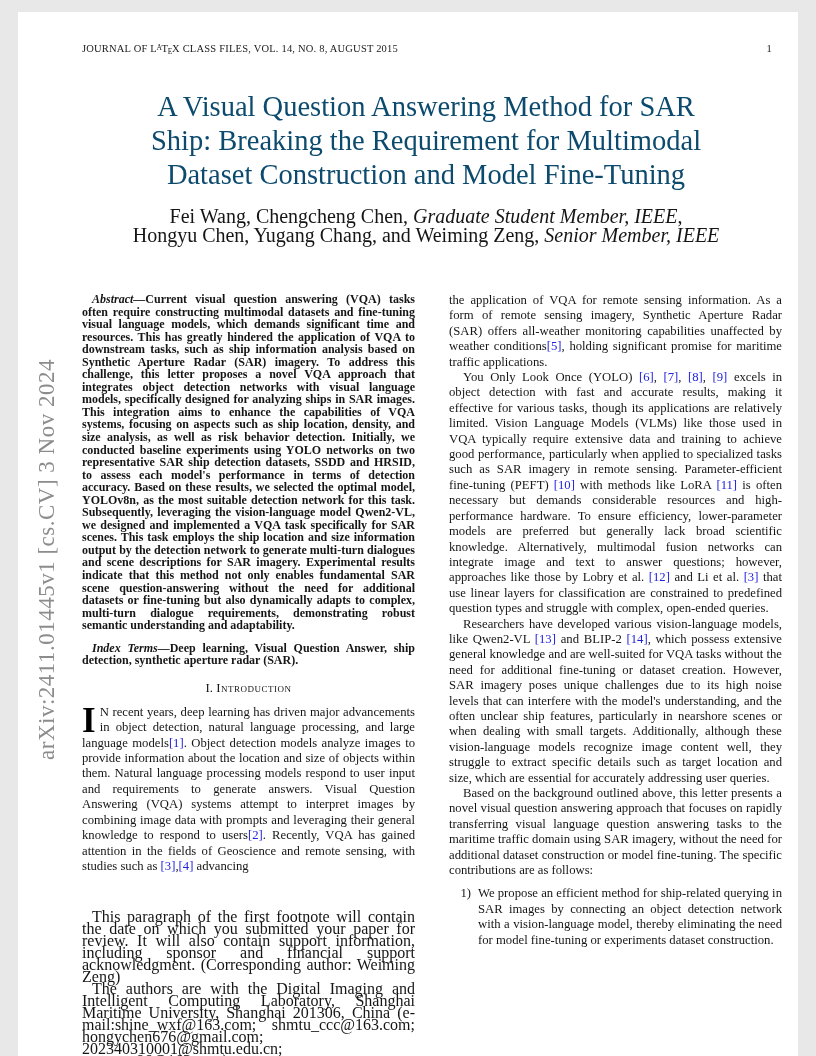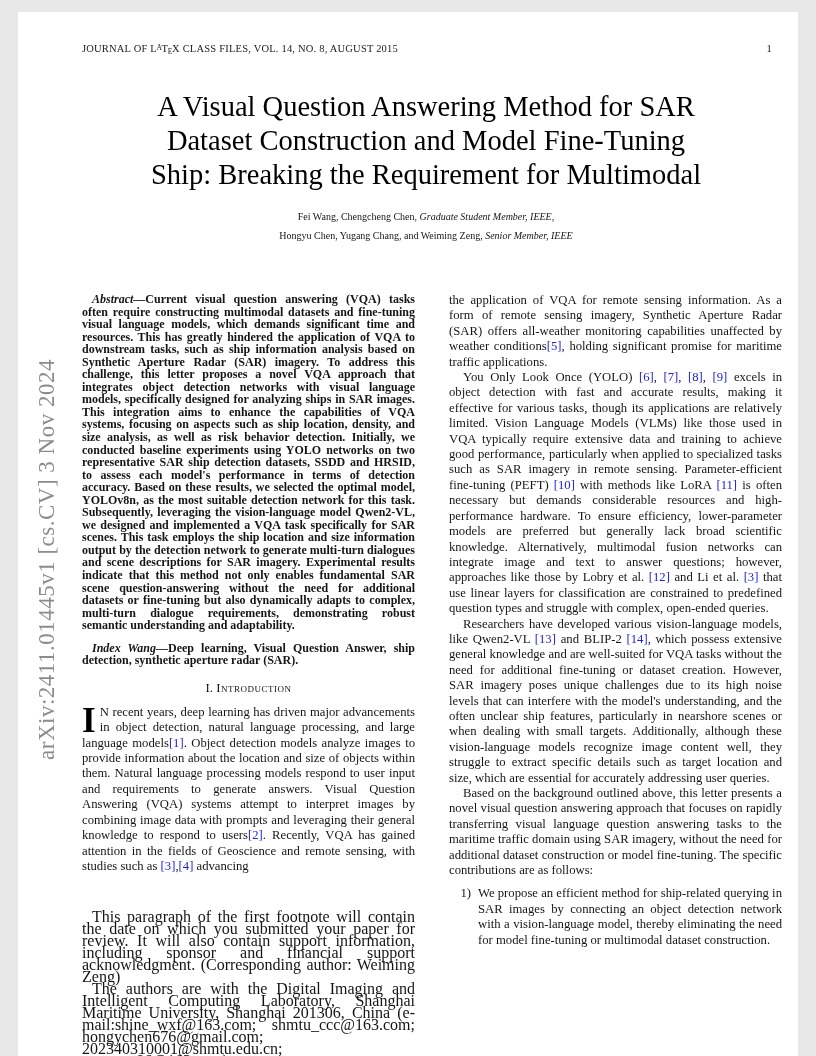--- a/index.html
+++ b/index.html
@@ -19,25 +19,25 @@
   
   .watermark{
     position:absolute;left:16px;top:815px;width:535px;height:30px;
     transform:rotate(-90deg);transform-origin:0 0;
     text-align:center;font-size:23px;letter-spacing:.5px;
     color:var(--wm,#8c8c8c);white-space:nowrap;
   }
   
   .title{
     position:absolute;top:78px;left:63px;width:690px;text-align:center;
-    font-size:28.5px;line-height:34px;color:#000000;
+    font-size:28.5px;line-height:34px;color:#0c4a6e;
   }
   .authors{
     position:absolute;top:195px;left:63px;width:690px;text-align:center;
-    font-size:10px;line-height:19px;
+    font-size:20px;line-height:19px;
   }
   .authors .it{font-style:italic;}
   
   .col{position:absolute;top:281px;width:333px;text-align:justify;}
   .col-left{left:64px;height:614px;overflow:hidden;}
   .col-right{left:431px;height:760px;overflow:hidden;}
   .abstract,.index-terms{
     font-weight:bold;font-size:12px;line-height:12.55px;
     text-indent:10px;margin:0;
   }
@@ -75,48 +75,48 @@
 
   <div class="running-header">
     <span><span>JOURNAL OF </span><span><span>L</span><span class="latex-a">A</span><span>T</span><span class="latex-e">E</span><span>X</span></span><span> CLASS FILES, VOL. 14, NO. 8, AUGUST 2015</span></span>
     <span>1</span>
   </div>
 
   <div class="watermark">arXiv:2411.01445v1  [cs.CV]  3 Nov 2024</div>
 
   <div class="title">
     <div>A Visual Question Answering Method for SAR</div>
+    <div>Ship: Breaking the Requirement for Multimodal</div>
     <div>Dataset Construction and Model Fine-Tuning</div>
-    <div>Ship: Breaking the Requirement for Multimodal</div>
   </div>
 
   <div class="authors">
     <div><span>Fei Wang, Chengcheng Chen, </span><span class="it">Graduate Student Member, IEEE</span><span>,</span></div>
     <div><span>Hongyu Chen, Yugang Chang, and Weiming Zeng, </span><span class="it">Senior Member, IEEE</span></div>
   </div>
 
   <div class="col col-left">
     <p class="abstract"><span class="lead-label">Abstract—</span><span>Current visual question answering (VQA) tasks often require constructing multimodal datasets and fine-tuning visual language models, which demands significant time and resources. This has greatly hindered the application of VQA to downstream tasks, such as ship information analysis based on Synthetic Aperture Radar (SAR) imagery. To address this challenge, this letter proposes a novel VQA approach that integrates object detection networks with visual language models, specifically designed for analyzing ships in SAR images. This integration aims to enhance the capabilities of VQA systems, focusing on aspects such as ship location, density, and size analysis, as well as risk behavior detection. Initially, we conducted baseline experiments using YOLO networks on two representative SAR ship detection datasets, SSDD and HRSID, to assess each model's performance in terms of detection accuracy. Based on these results, we selected the optimal model, YOLOv8n, as the most suitable detection network for this task. Subsequently, leveraging the vision-language model Qwen2-VL, we designed and implemented a VQA task specifically for SAR scenes. This task employs the ship location and size information output by the detection network to generate multi-turn dialogues and scene descriptions for SAR imagery. Experimental results indicate that this method not only enables fundamental SAR scene question-answering without the need for additional datasets or fine-tuning but also dynamically adapts to complex, multi-turn dialogue requirements, demonstrating robust semantic understanding and adaptability.</span></p>
 
-    <p class="index-terms"><span class="lead-label">Index Wang—</span><span>Deep learning, Visual Question Answer, ship detection, synthetic aperture radar (SAR).</span></p>
+    <p class="index-terms"><span class="lead-label">Index Terms—</span><span>Deep learning, Visual Question Answer, ship detection, synthetic aperture radar (SAR).</span></p>
 
     <div class="section-heading"><span>I.</span>&nbsp;<span class="sc">Introduction</span></div>
 
     <p class="para no-indent"><span class="dropcap">I</span><span>N recent years, deep learning has driven major advancements in object detection, natural language processing, and large language models<span class="cite">[1]</span>. Object detection models analyze images to provide information about the location and size of objects within them. Natural language processing models respond to user input and requirements to generate answers. Visual Question Answering (VQA) systems attempt to interpret images by combining image data with prompts and leveraging their general knowledge to respond to users<span class="cite">[2]</span>. Recently, VQA has gained attention in the fields of Geoscience and remote sensing, with studies such as <span class="cite">[3]</span>,<span class="cite">[4]</span> advancing</span></p>
   </div>
 
   <div class="footnotes">
     <p>This paragraph of the first footnote will contain the date on which you submitted your paper for review. It will also contain support information, including sponsor and financial support acknowledgment. (Corresponding author: Weiming Zeng)</p>
     <p>The authors are with the Digital Imaging and Intelligent Computing Laboratory, Shanghai Maritime University, Shanghai 201306, China (e-mail:shine_wxf@163.com; shmtu_ccc@163.com; hongychen676@gmail.com; 202340310001@shmtu.edu.cn; zengwm86@163.com)</p>
   </div>
 
   <div class="col col-right">
     <p class="para no-indent">the application of VQA for remote sensing information. As a form of remote sensing imagery, Synthetic Aperture Radar (SAR) offers all-weather monitoring capabilities unaffected by weather conditions<span class="cite">[5]</span>, holding significant promise for maritime traffic applications.</p>
     <p class="para">You Only Look Once (YOLO) <span class="cite">[6]</span>, <span class="cite">[7]</span>, <span class="cite">[8]</span>, <span class="cite">[9]</span> excels in object detection with fast and accurate results, making it effective for various tasks, though its applications are relatively limited. Vision Language Models (VLMs) like those used in VQA typically require extensive data and training to achieve good performance, particularly when applied to specialized tasks such as SAR imagery in remote sensing. Parameter-efficient fine-tuning (PEFT) <span class="cite">[10]</span> with methods like LoRA <span class="cite">[11]</span> is often necessary but demands considerable resources and high-performance hardware. To ensure efficiency, lower-parameter models are preferred but generally lack broad scientific knowledge. Alternatively, multimodal fusion networks can integrate image and text to answer questions; however, approaches like those by Lobry et al. <span class="cite">[12]</span> and Li et al. <span class="cite">[3]</span> that use linear layers for classification are constrained to predefined question types and struggle with complex, open-ended queries.</p>
     <p class="para">Researchers have developed various vision-language models, like Qwen2-VL <span class="cite">[13]</span> and BLIP-2 <span class="cite">[14]</span>, which possess extensive general knowledge and are well-suited for VQA tasks without the need for additional fine-tuning or dataset creation. However, SAR imagery poses unique challenges due to its high noise levels that can interfere with the model's understanding, and the often unclear ship features, particularly in nearshore scenes or when dealing with small targets. Additionally, although these vision-language models recognize image content well, they struggle to extract specific details such as target location and size, which are essential for accurately addressing user queries.</p>
     <p class="para">Based on the background outlined above, this letter presents a novel visual question answering approach that focuses on rapidly transferring visual language question answering tasks to the maritime traffic domain using SAR imagery, without the need for additional dataset construction or model fine-tuning. The specific contributions are as follows:</p>
     <div class="list-item">
       <span class="num">1)</span>
-      <span class="txt">We propose an efficient method for ship-related querying in SAR images by connecting an object detection network with a vision-language model, thereby eliminating the need for model fine-tuning or multimodal dataset construction.</span>
+      <span class="txt">We propose an efficient method for ship-related querying in SAR images by connecting an object detection network with a vision-language model, thereby eliminating the need for model fine-tuning or experiments dataset construction.</span>
     </div>
   </div>
 
 </div>
 
 </body></html>

